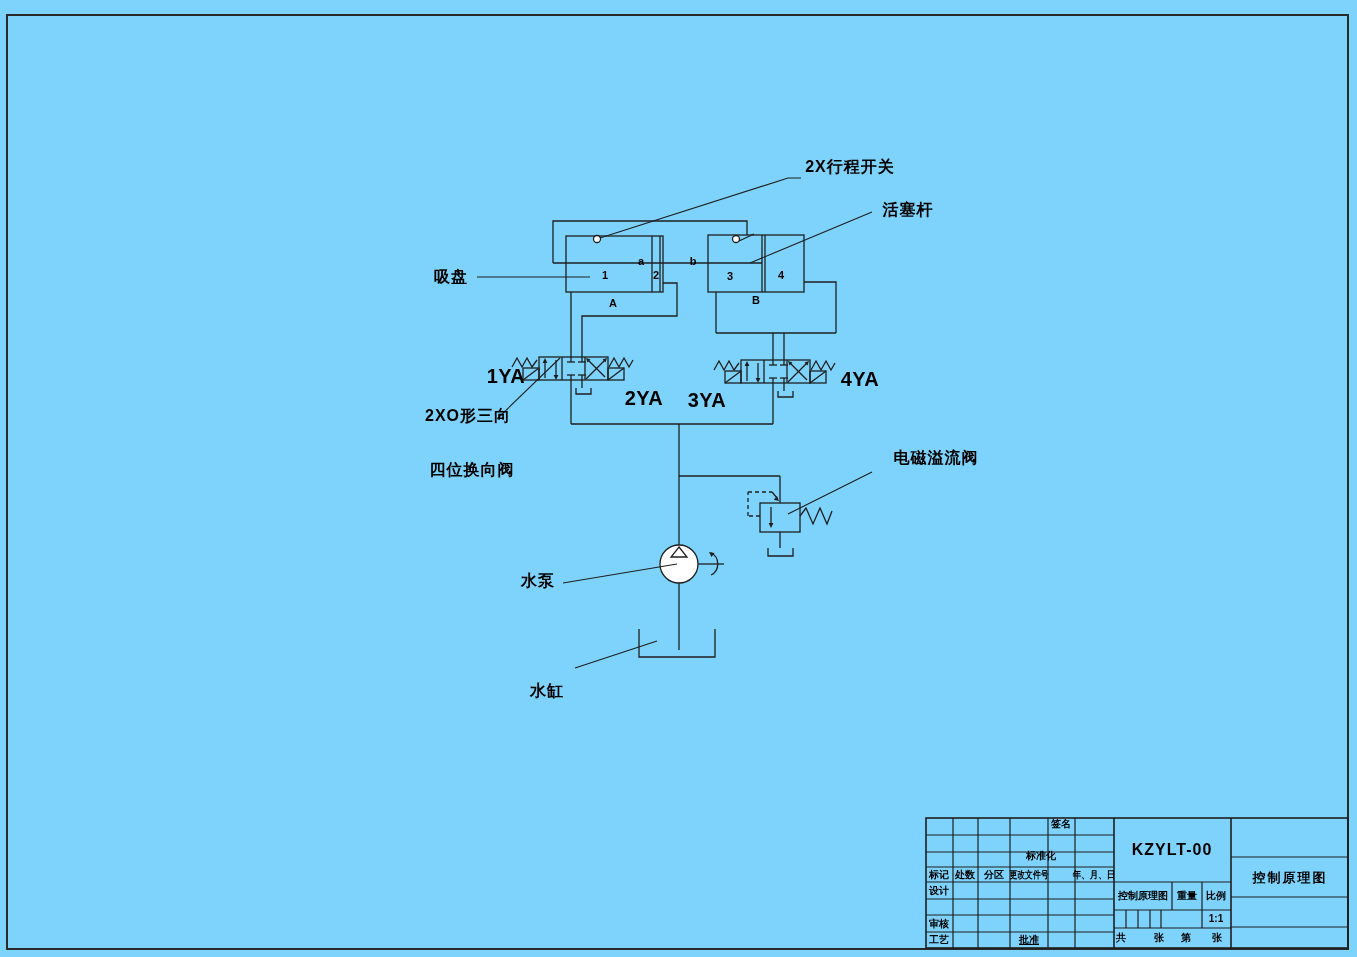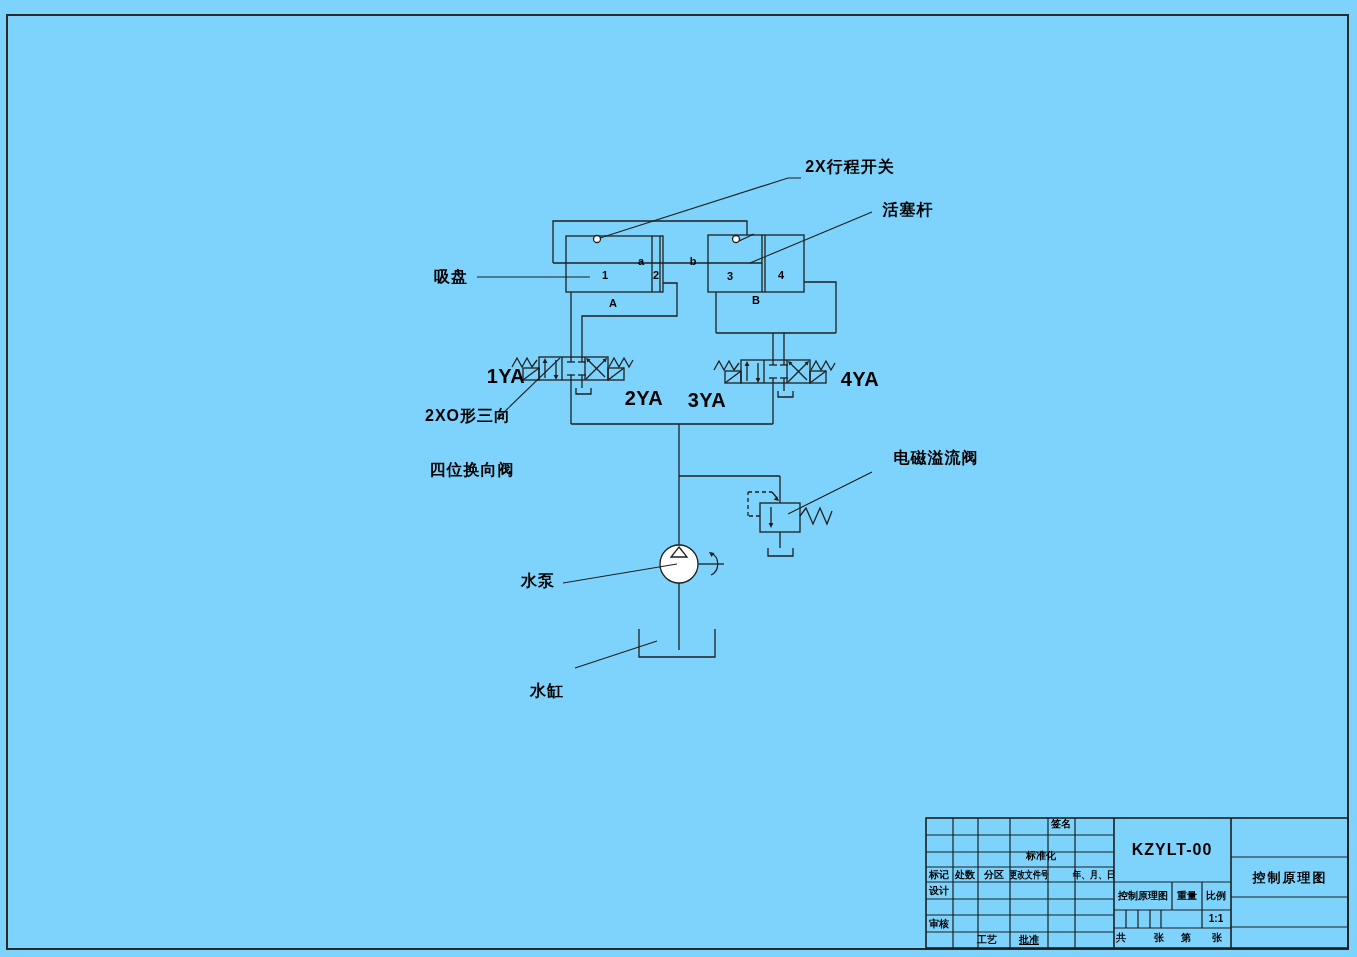--- a/index.html
+++ b/index.html
@@ -244,21 +244,21 @@
 <div class="lbl tb" style="left:939px;top:875px;">标记</div>
 <div class="lbl tb" style="left:965px;top:875px;">处数</div>
 <div class="lbl tb" style="left:994px;top:875px;">分区</div>
 <div class="lbl tb tb-cond" style="left:1029px;top:875px;">更改文件号</div>
 <div class="lbl tb" style="left:1061px;top:824px;">签名</div>
 <div class="lbl tb tb-cond2" style="left:1094px;top:875px;">年、月、日</div>
 
 <div class="lbl tb" style="left:939px;top:891px;">设计</div>
 <div class="lbl tb" style="left:1029px;top:856px;margin-left:12px;">标准化</div>
 <div class="lbl tb" style="left:939px;top:924px;">审核</div>
-<div class="lbl tb" style="left:939px;top:940px;margin-left:48px;">工艺</div>
+<div class="lbl tb" style="left:939px;top:940px;">工艺</div>
 <div class="lbl tb" style="left:1029px;top:940px;text-decoration:underline;">批准</div>
 
 <div class="lbl tb-no" style="left:1172px;top:850px;">KZYLT-00</div>
 <div class="lbl tb" style="left:1143px;top:896px;">控制原理图</div>
 <div class="lbl tb" style="left:1187px;top:896px;">重量</div>
 <div class="lbl tb" style="left:1216px;top:896px;">比例</div>
 <div class="lbl tb" style="left:1216px;top:919px;">1:1</div>
 <div class="lbl tb" style="left:1121px;top:938px;">共</div>
 <div class="lbl tb" style="left:1159px;top:938px;">张</div>
 <div class="lbl tb" style="left:1186px;top:938px;">第</div>

